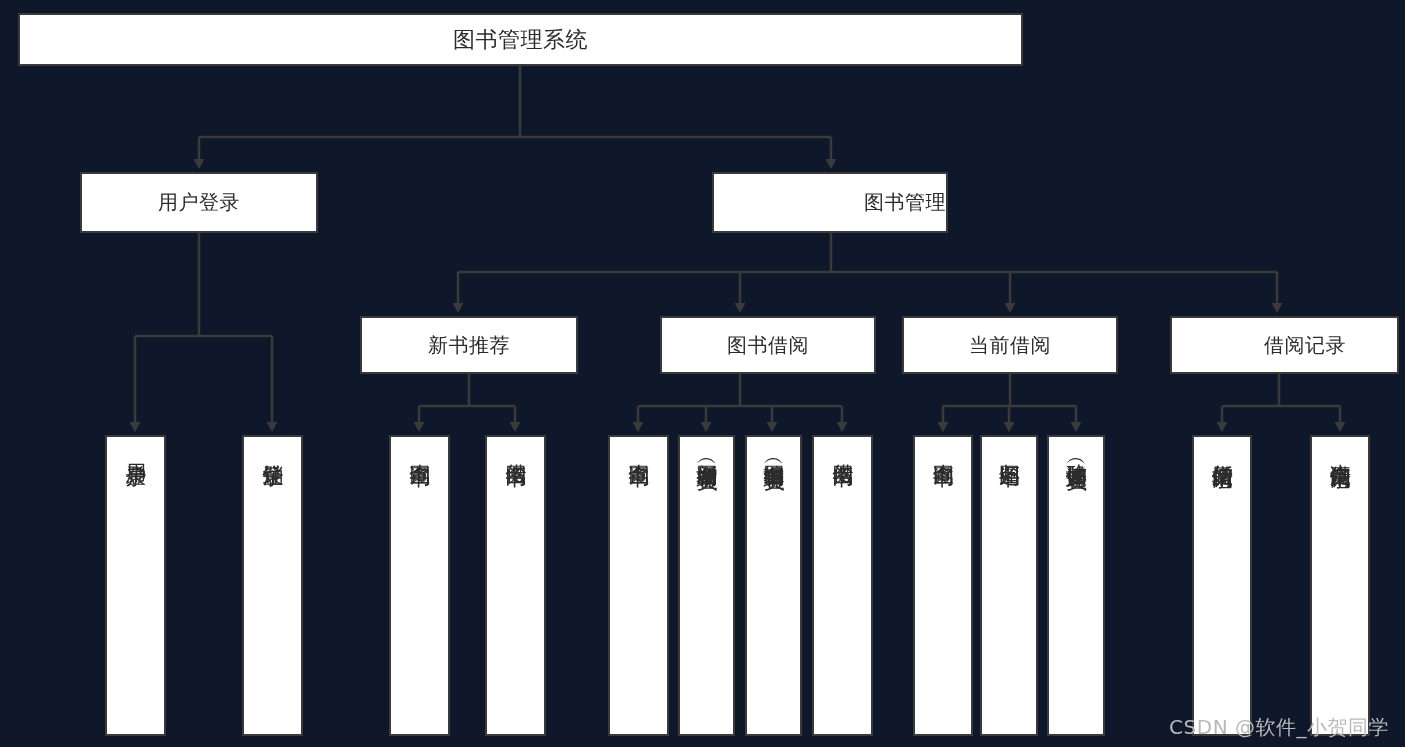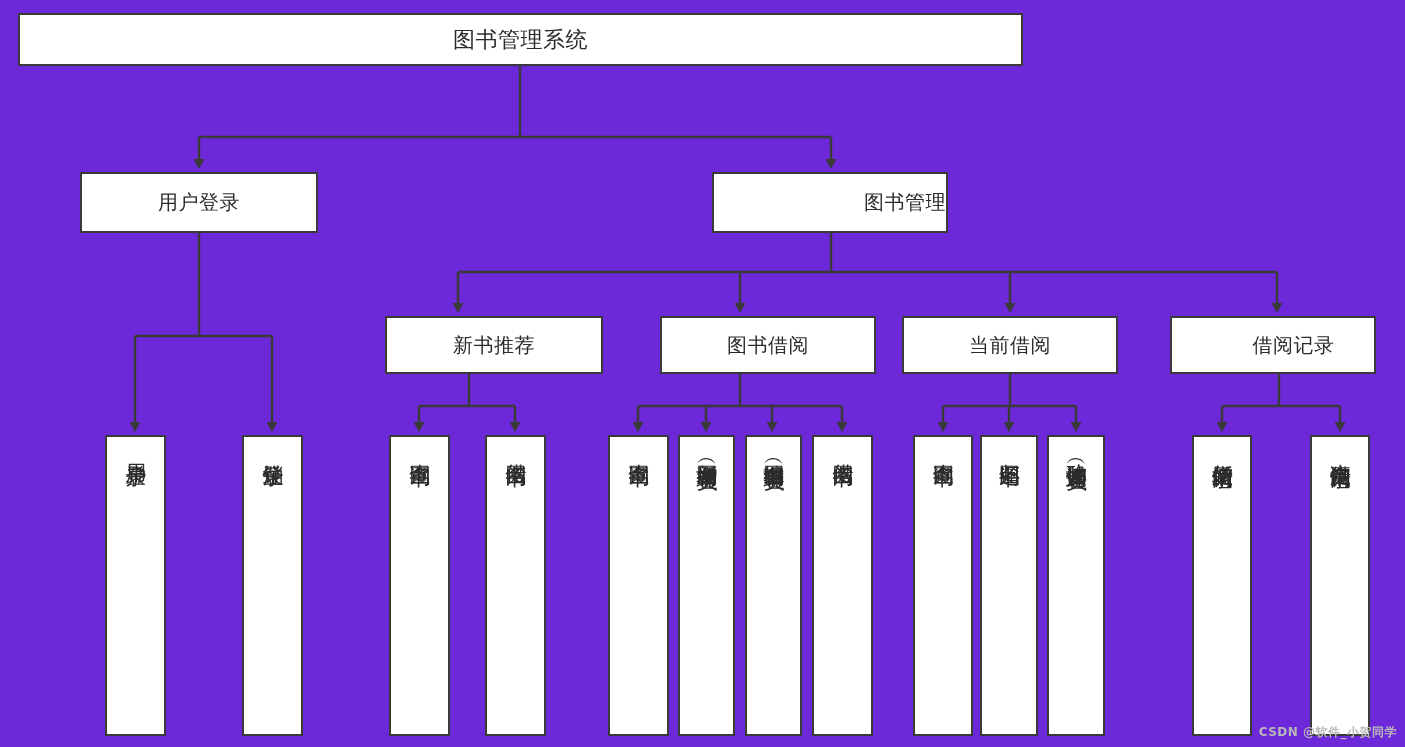--- a/index.html
+++ b/index.html
@@ -5,21 +5,21 @@
 <style>
   html, body {
     margin: 0;
     padding: 0;
     background: #ffffff;
   }
   #canvas {
     position: relative;
     width: 1405px;
     height: 747px;
-    background: #6d28d9;
+    background: #0f172a;
     overflow: hidden;
     font-family: "DejaVu Sans", "Liberation Sans", sans-serif;
   }
   #connectors {
     position: absolute;
     left: 0;
     top: 0;
     width: 1405px;
     height: 747px;
     pointer-events: none;
@@ -57,28 +57,27 @@
   .vtext {
     writing-mode: vertical-rl;
     text-orientation: upright;
     -webkit-writing-mode: vertical-rl;
     line-height: 1.0;
     white-space: nowrap;
     display: block;
   }
   .watermark {
     position: absolute;
-    right: 8px;
+    right: 16px;
     bottom: 6px;
-    font-size: 12px;
+    font-size: 20px;
     color: #b9b9b9;
     letter-spacing: 0.5px;
     z-index: 3;
     white-space: nowrap;
-    font-weight: bold;
   }
 </style>
 </head>
 <body>
 
 <div id="canvas">
 
   <svg id="connectors" viewBox="0 0 1405 747" width="1405" height="747">
     <defs>
       <marker id="arrow" markerWidth="10" markerHeight="11" refX="1" refY="5.5" orient="auto" markerUnits="userSpaceOnUse">
@@ -133,30 +132,30 @@
     <span>图书管理系统</span>
   </div>
 
   <div class="node node-l2" style="left:80px; top:172px; width:238px; height:61px;">
     <span>用户登录</span>
   </div>
   <div class="node node-l2" style="left:712px; top:172px; width:236px; height:61px;justify-content:flex-end;">
     <span>图书管理</span>
   </div>
 
-  <div class="node node-l3" style="left:360px; top:316px; width:218px; height:58px;margin-left:25px;">
+  <div class="node node-l3" style="left:360px; top:316px; width:218px; height:58px;">
     <span>新书推荐</span>
   </div>
   <div class="node node-l3" style="left:632px; top:316px; width:216px; height:58px;margin-left:28px;">
     <span>图书借阅</span>
   </div>
   <div class="node node-l3" style="left:902px; top:316px; width:216px; height:58px;align-items:center;">
     <span>当前借阅</span>
   </div>
-  <div class="node node-l3" style="left:1170px; top:316px; width:206px; height:58px;padding-left:41px;">
+  <div class="node node-l3" style="left:1170px; top:316px; width:229px; height:58px;padding-left:41px;">
     <span>借阅记录</span>
   </div>
 
   <div class="node node-leaf" style="left:105px; top:435px; width:61px; height:301px;">
     <span class="vtext">用户登录</span>
   </div>
   <div class="node node-leaf" style="left:242px; top:435px; width:61px; height:301px;">
     <span class="vtext">注销登录</span>
   </div>
 

